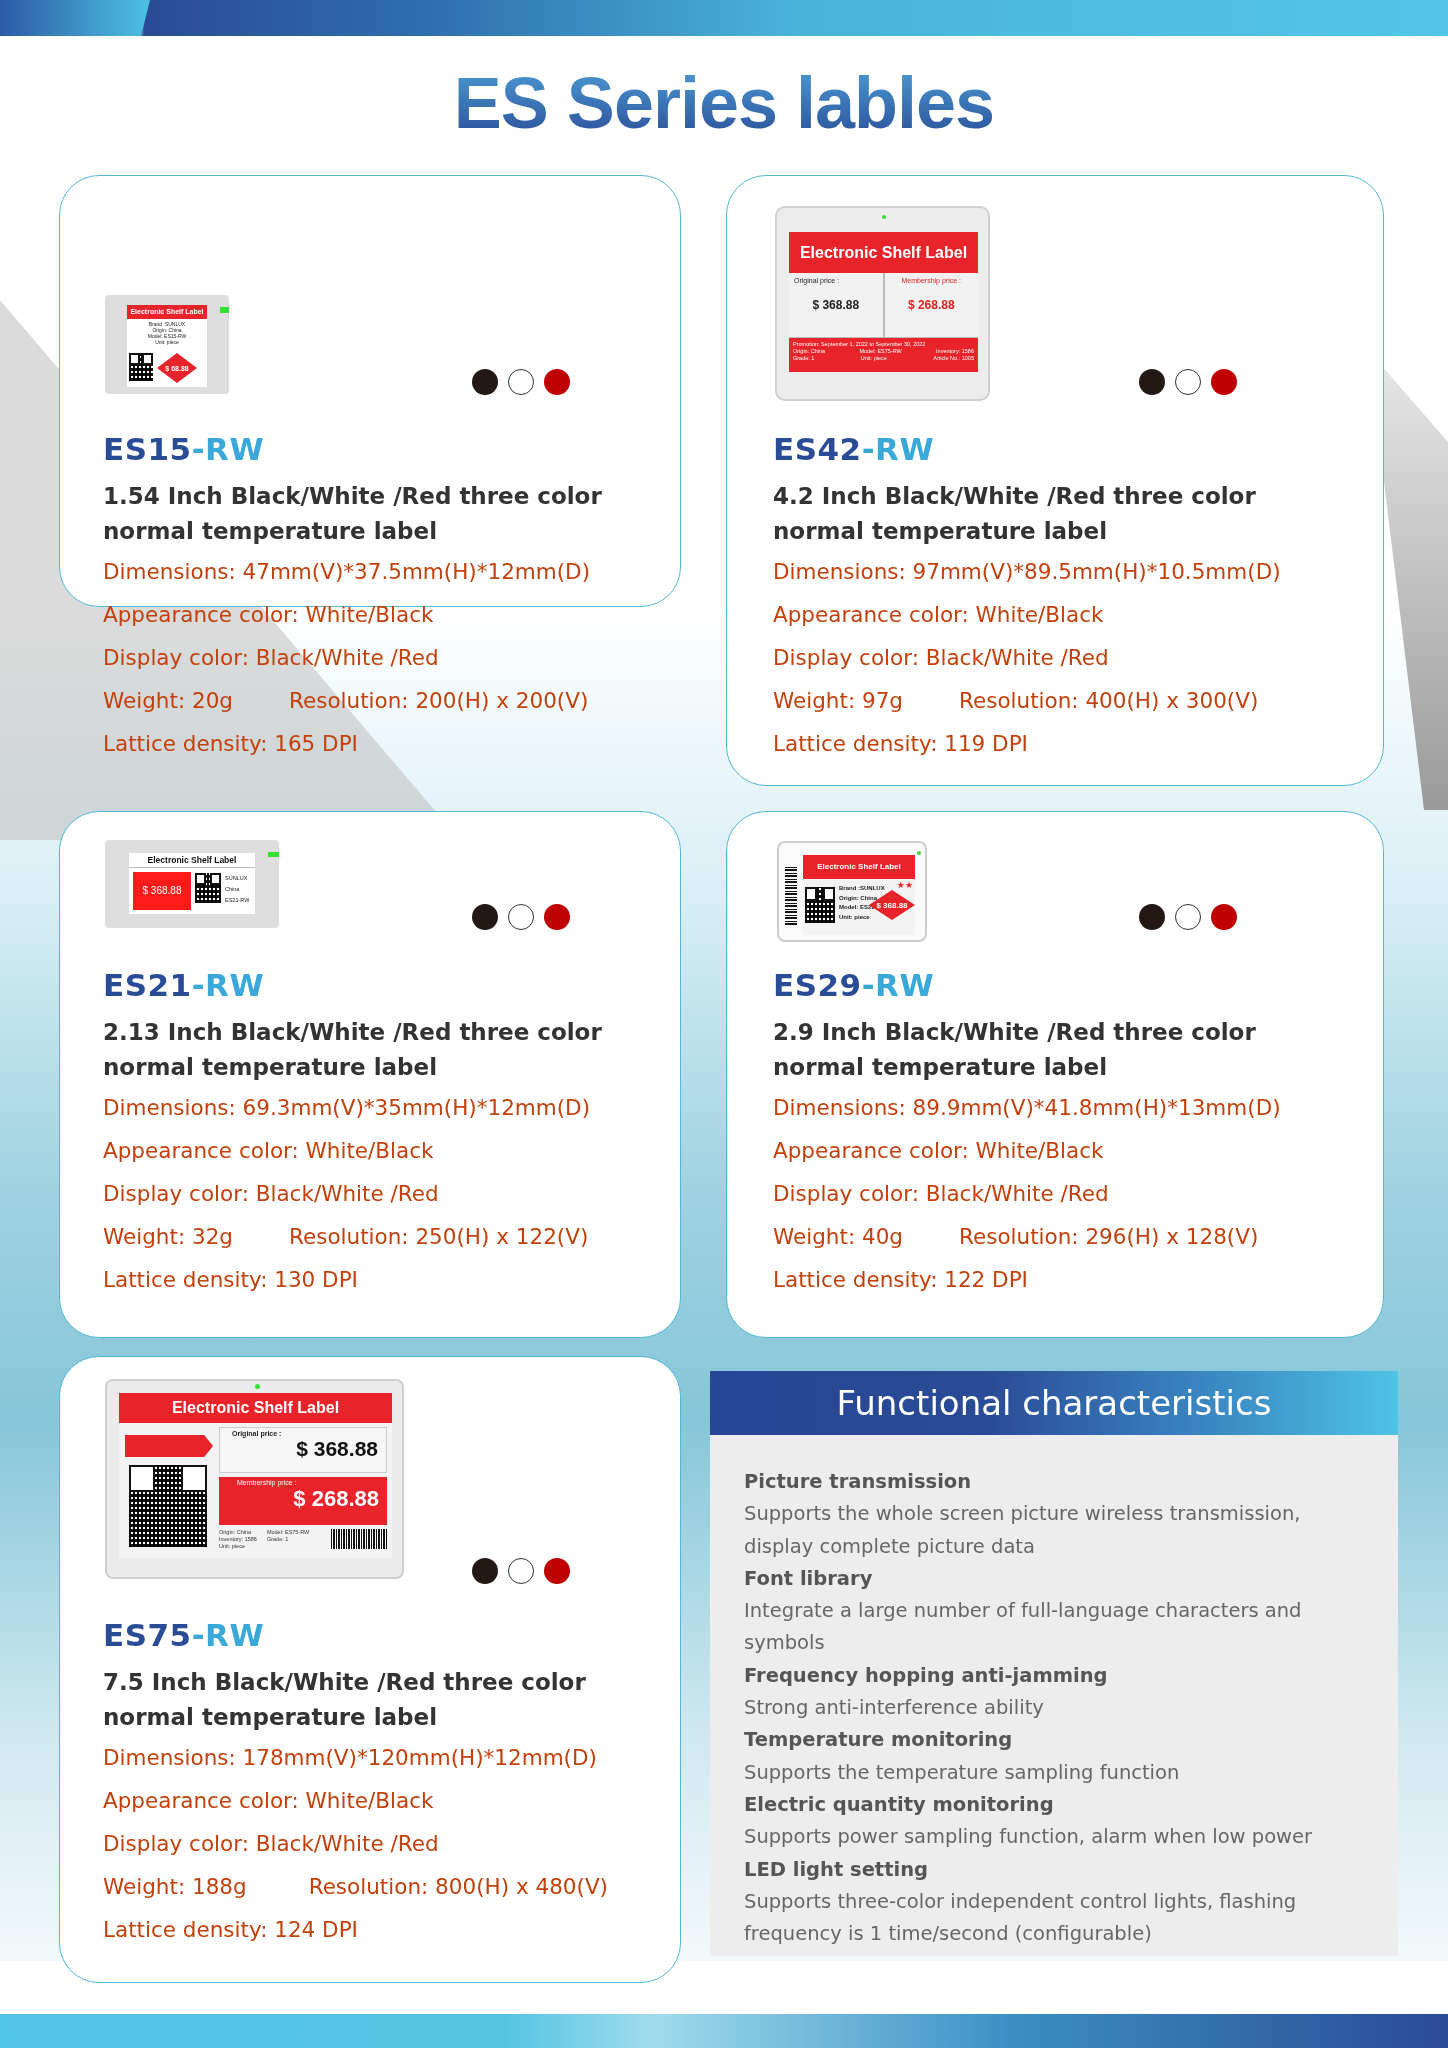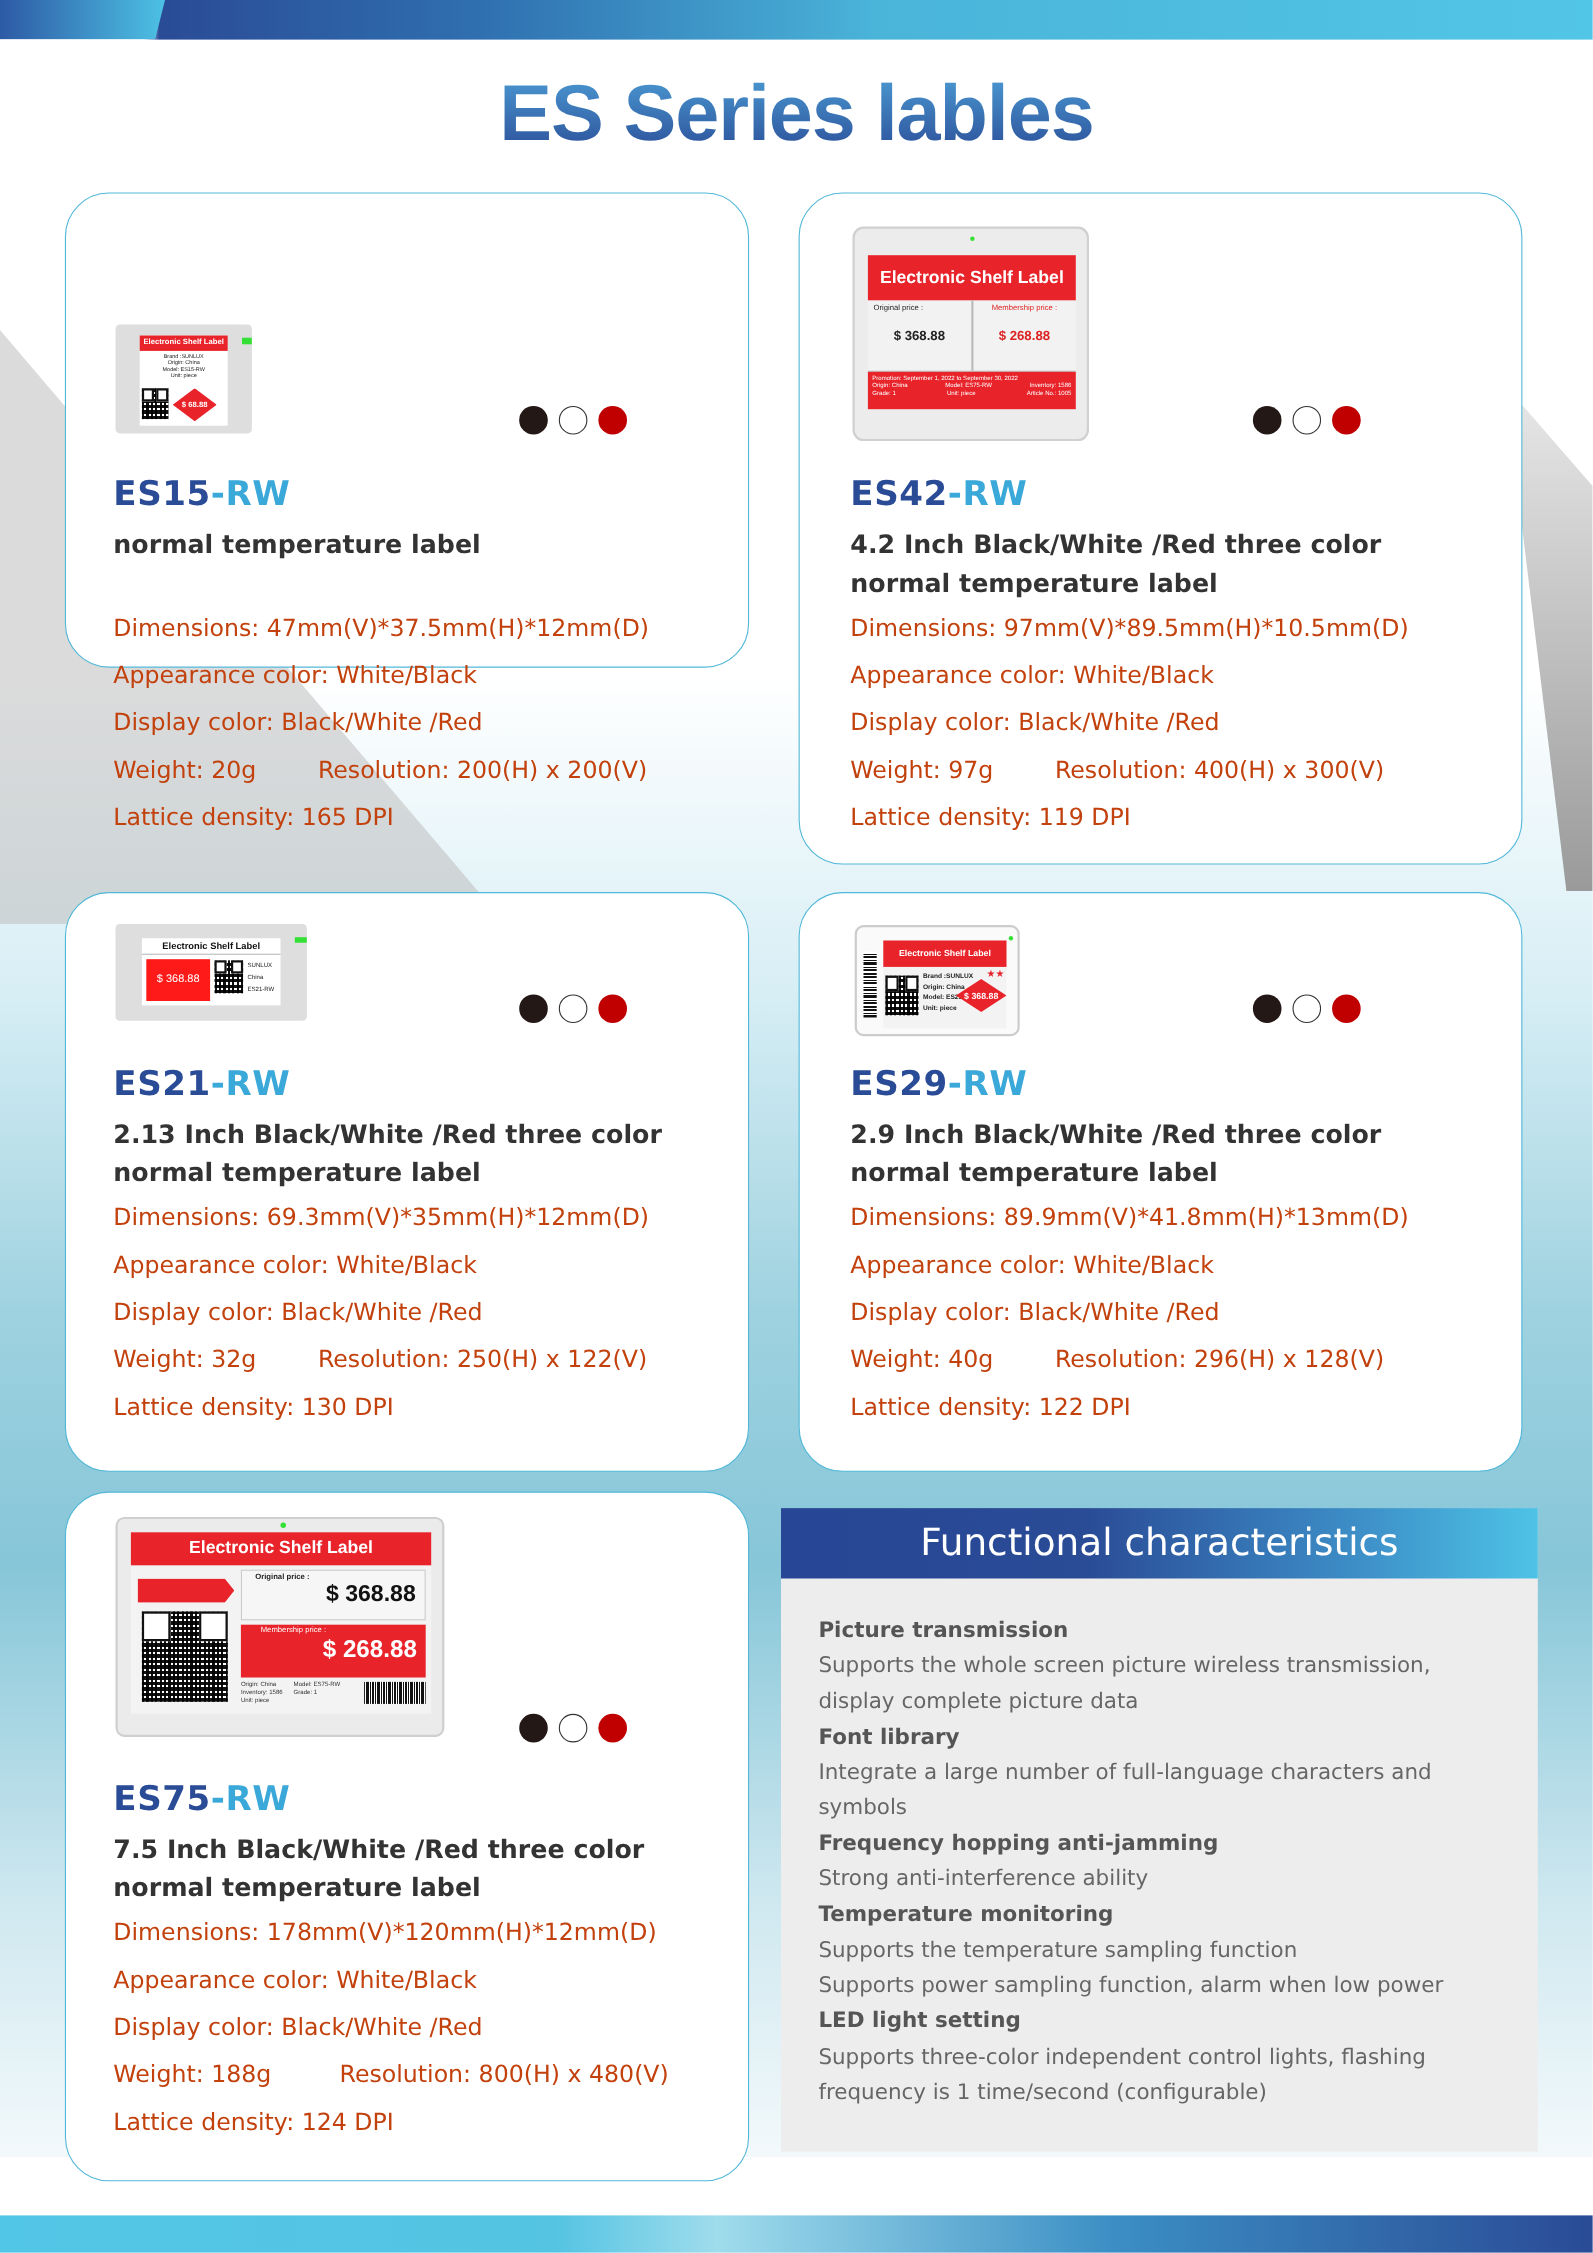--- a/index.html
+++ b/index.html
@@ -139,20 +139,21 @@
   </div>
   <div class="swatches" style="left:412px; top:193px;">
     <div class="swatch black"></div>
     <div class="swatch white"></div>
     <div class="swatch red"></div>
   </div>
   <div class="model" style="left:43px; top:255px;">
     <span class="a">ES15</span><span class="b">-RW</span>
   </div>
   <div class="subtitle" style="left:43px; top:303px;">
+    <div>1.54 Inch Black/White /Red three color</div>
     <div>normal temperature label</div>
   </div>
   <div class="spec" style="left:43px; top:383px;">Dimensions: 47mm(V)*37.5mm(H)*12mm(D)</div>
   <div class="spec" style="left:43px; top:426px;">Appearance color: White/Black</div>
   <div class="spec" style="left:43px; top:469px;">Display color: Black/White /Red</div>
   <div class="spec" style="left:43px; top:512px;">
     <span>Weight: 20g</span><span class="gap"></span><span>Resolution: 200(H) x 200(V)</span>
   </div>
   <div class="spec" style="left:43px; top:555px;">Lattice density: 165 DPI</div>
 </div>
@@ -335,17 +336,18 @@
   <div class="features-header">Functional characteristics</div>
   <div class="features-body">
     <div class="feat-title">Picture transmission</div>
     <div class="feat-desc">Supports the whole screen picture wireless transmission, display complete picture data</div>
     <div class="feat-title">Font library</div>
     <div class="feat-desc">Integrate a large number of full-language characters and symbols</div>
     <div class="feat-title">Frequency hopping anti-jamming</div>
     <div class="feat-desc">Strong anti-interference ability</div>
     <div class="feat-title">Temperature monitoring</div>
     <div class="feat-desc">Supports the temperature sampling function</div>
+    <div class="feat-title">Electric quantity monitoring</div>
     <div class="feat-desc">Supports power sampling function, alarm when low power</div>
     <div class="feat-title">LED light setting</div>
     <div class="feat-desc">Supports three-color independent control lights, flashing frequency is 1 time/second (configurable)</div>
   </div>
 </div>
 
 </body></html>

